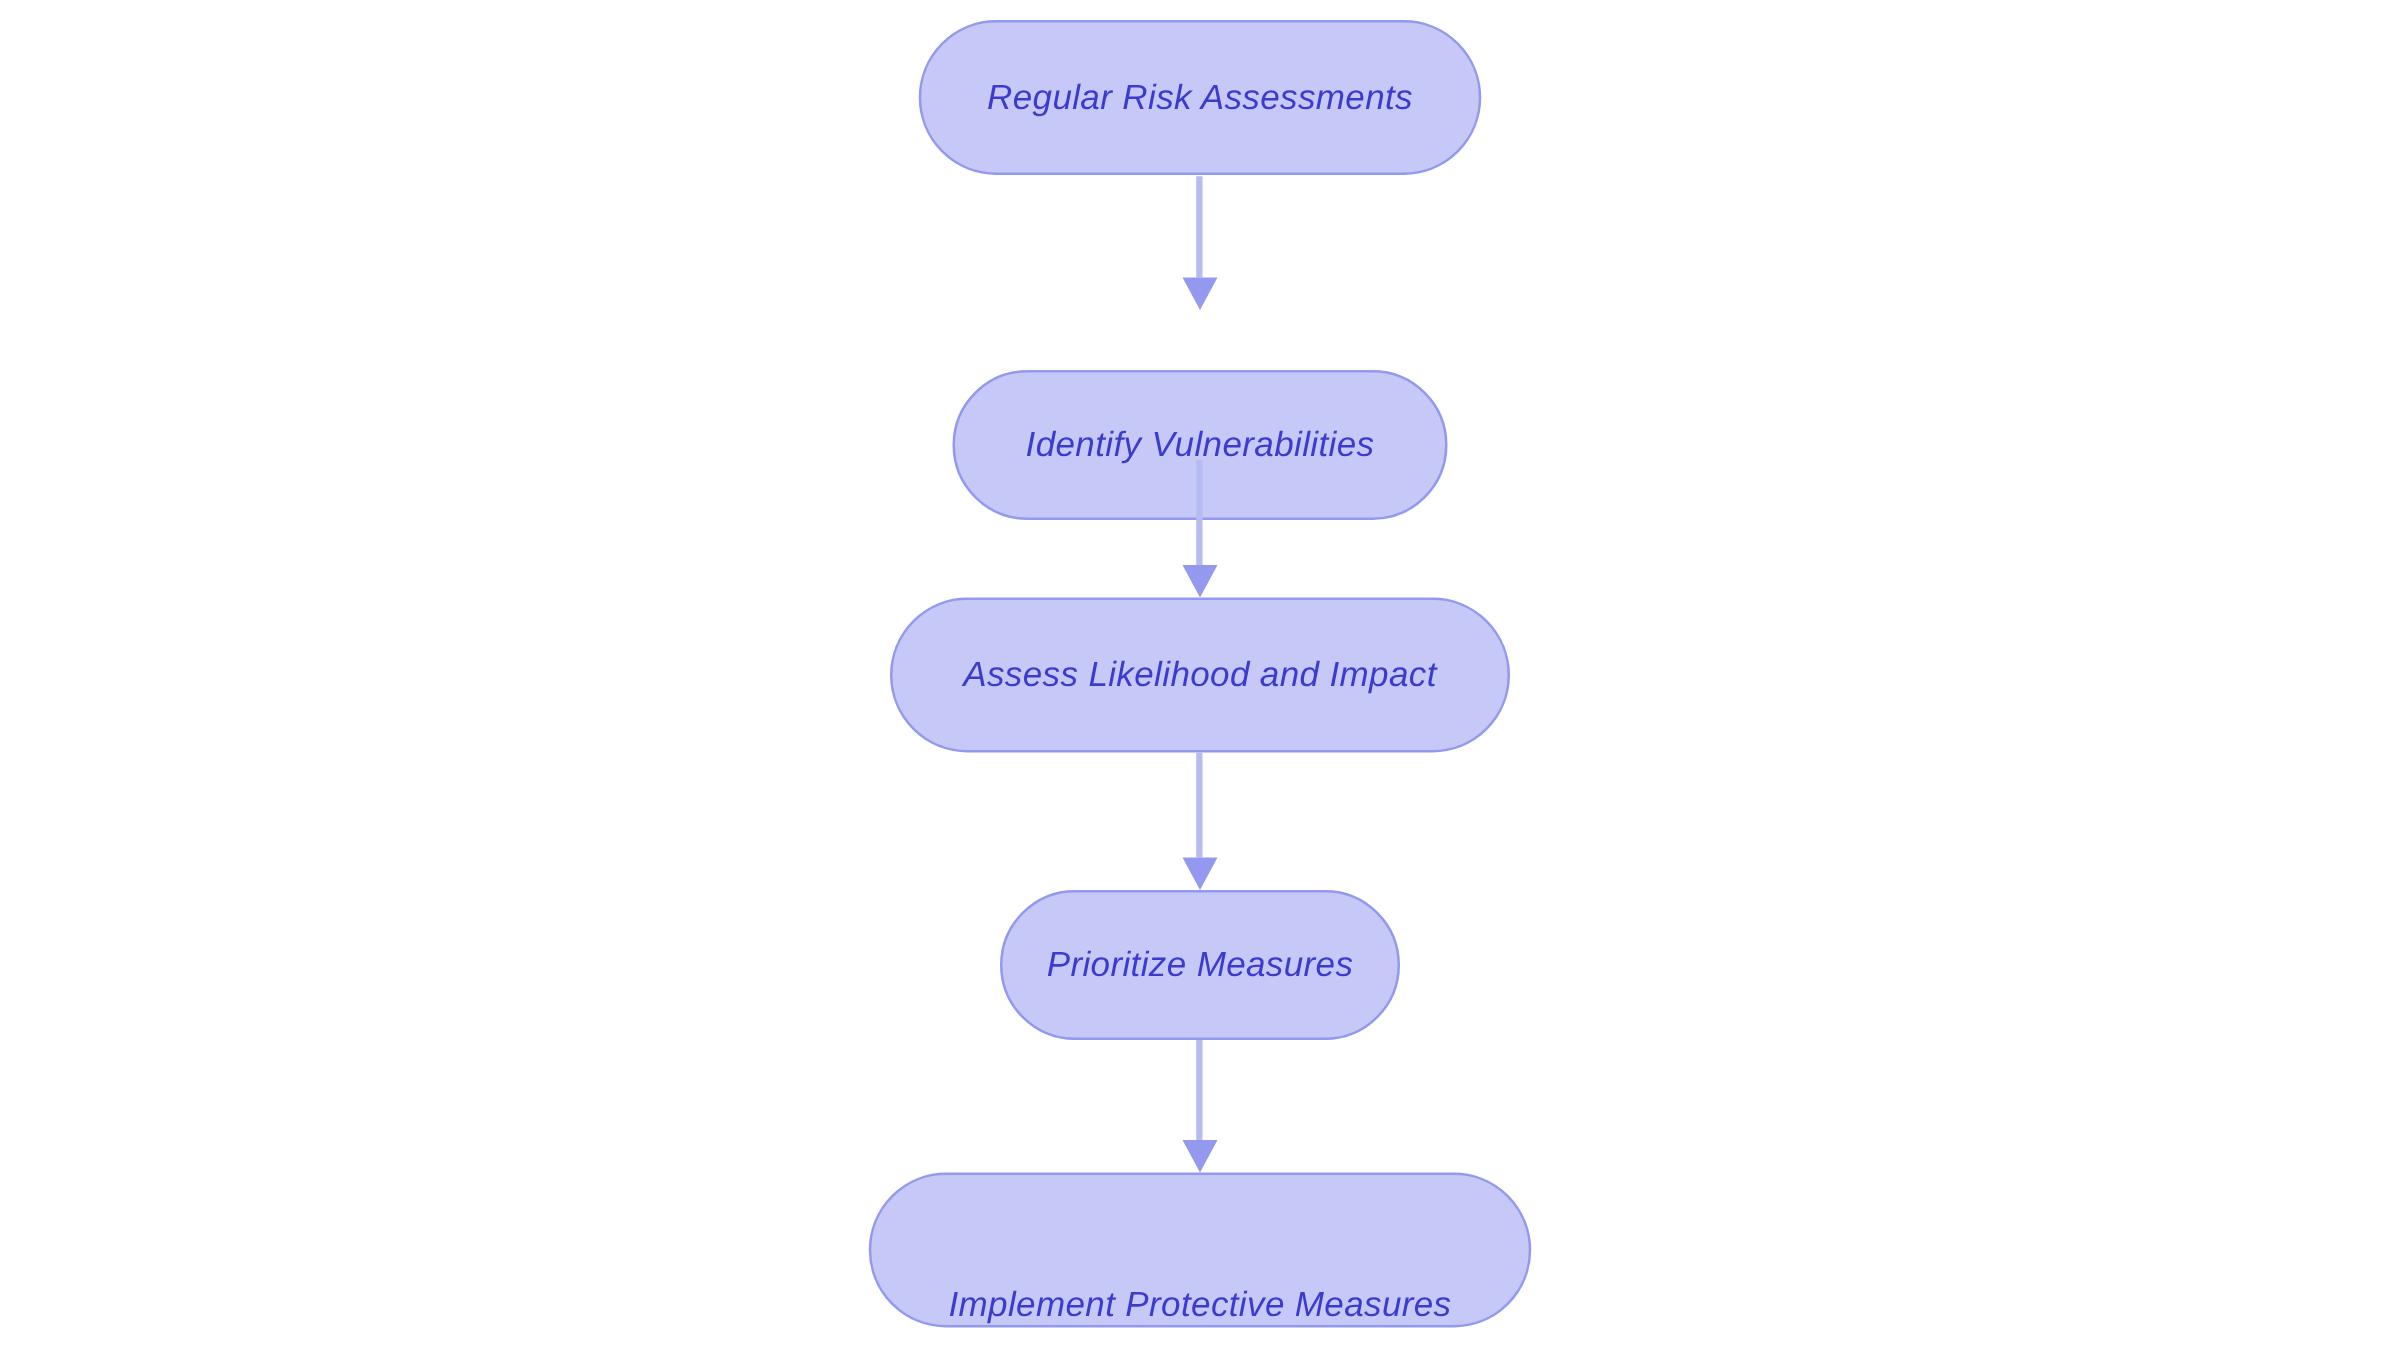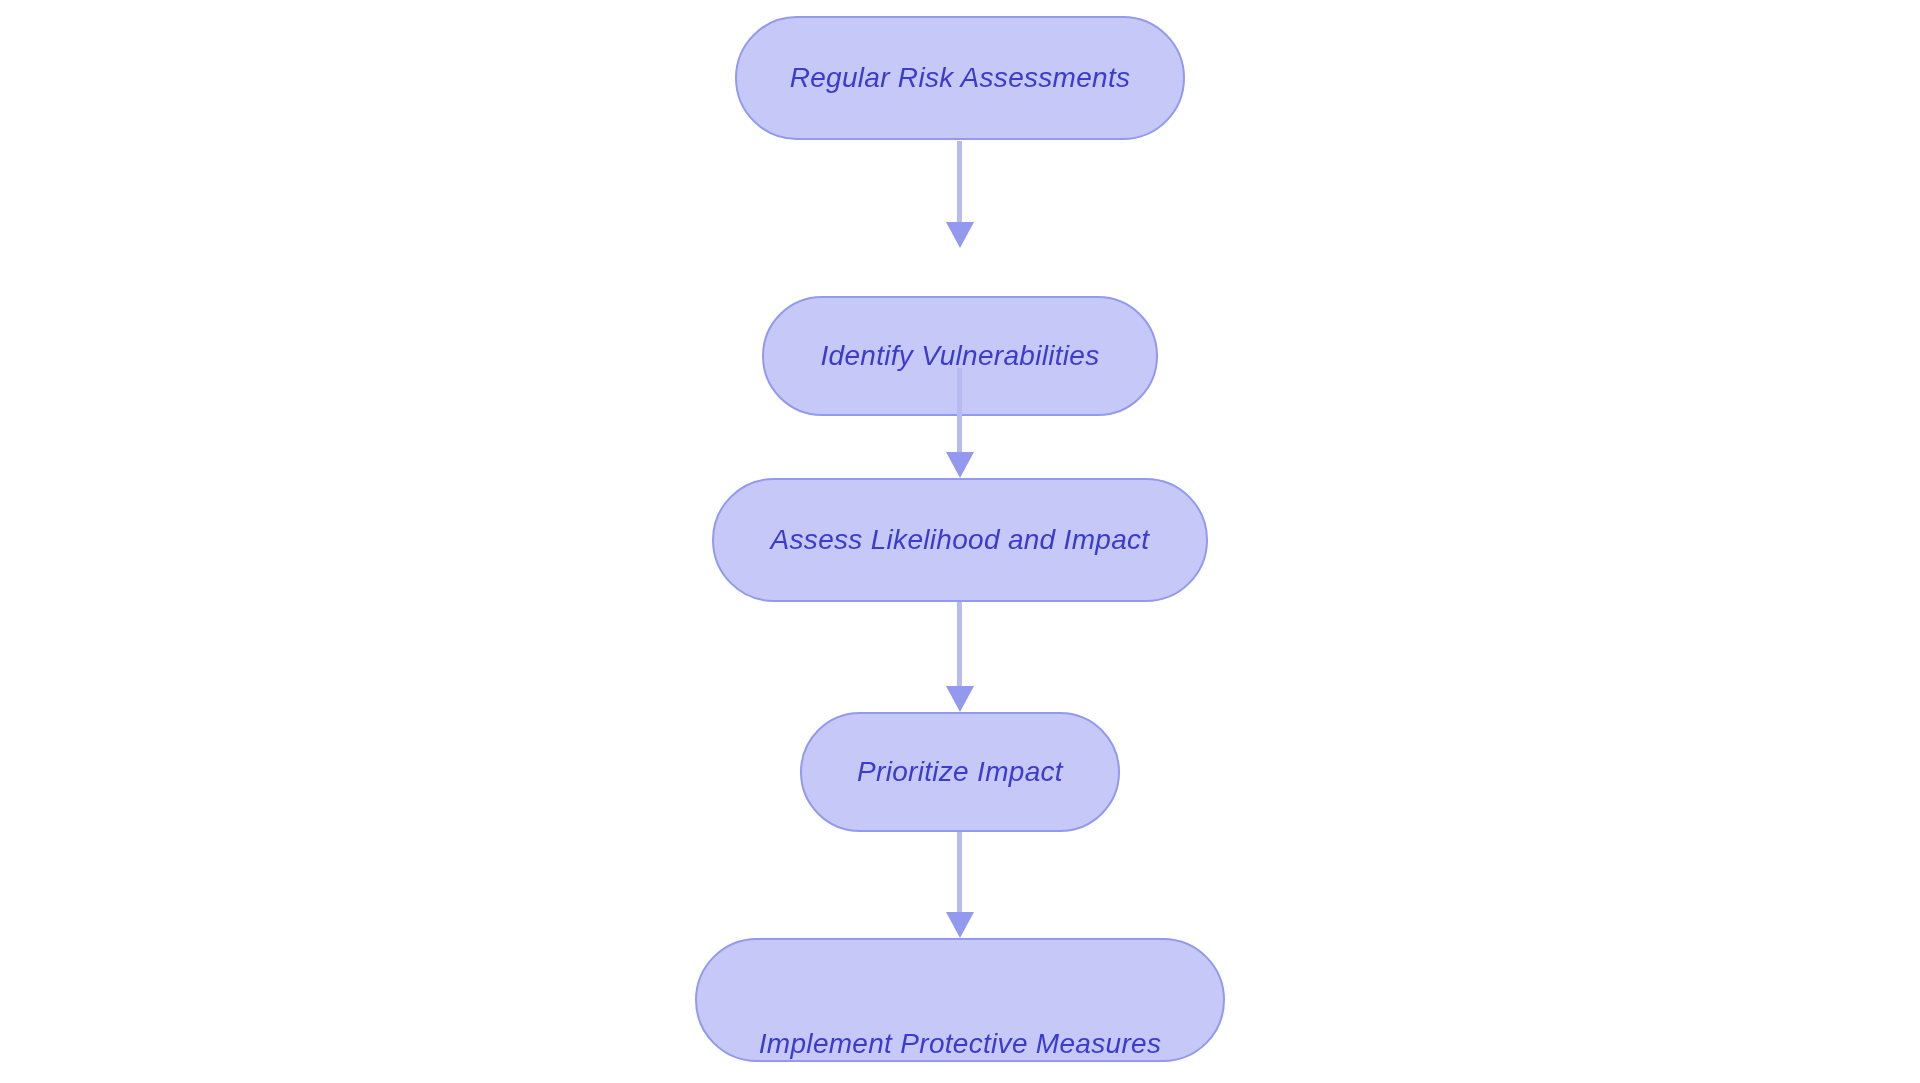--- a/index.html
+++ b/index.html
@@ -88,21 +88,21 @@
   <div class="flow-node n3">
     <span>Assess Likelihood and Impact</span>
   </div>
 
   <div class="arrow a3">
     <div class="arrow-line"></div>
     <div class="arrow-head"></div>
   </div>
 
   <div class="flow-node n4">
-    <span>Prioritize Impact</span>
+    <span>Prioritize Measures</span>
   </div>
 
   <div class="arrow a4">
     <div class="arrow-line"></div>
     <div class="arrow-head"></div>
   </div>
 
   <div class="flow-node n5">
     <span>Implement Protective Measures</span>
   </div>

